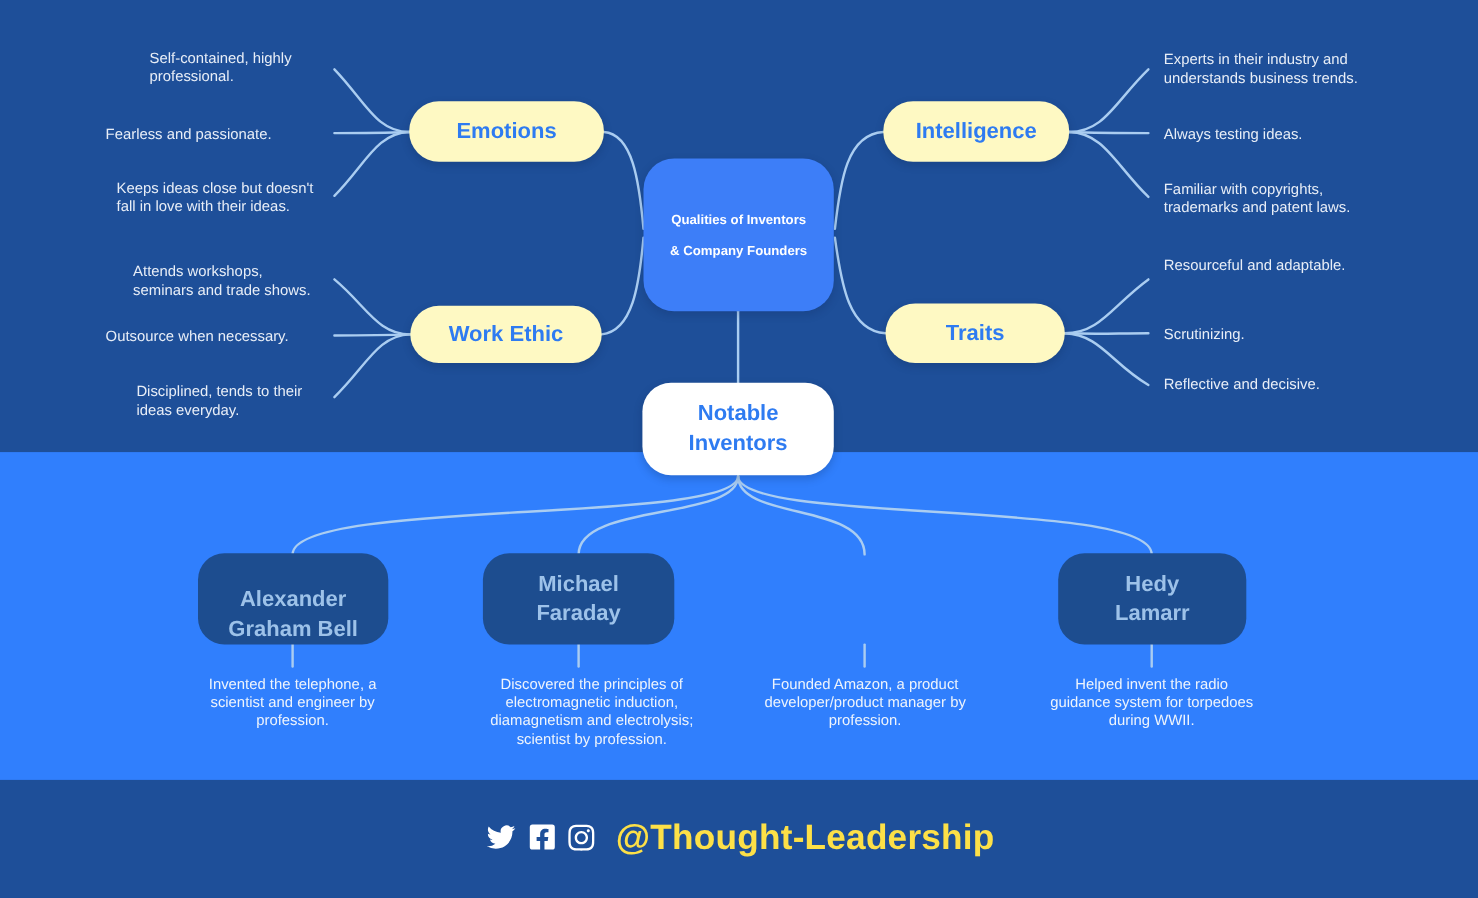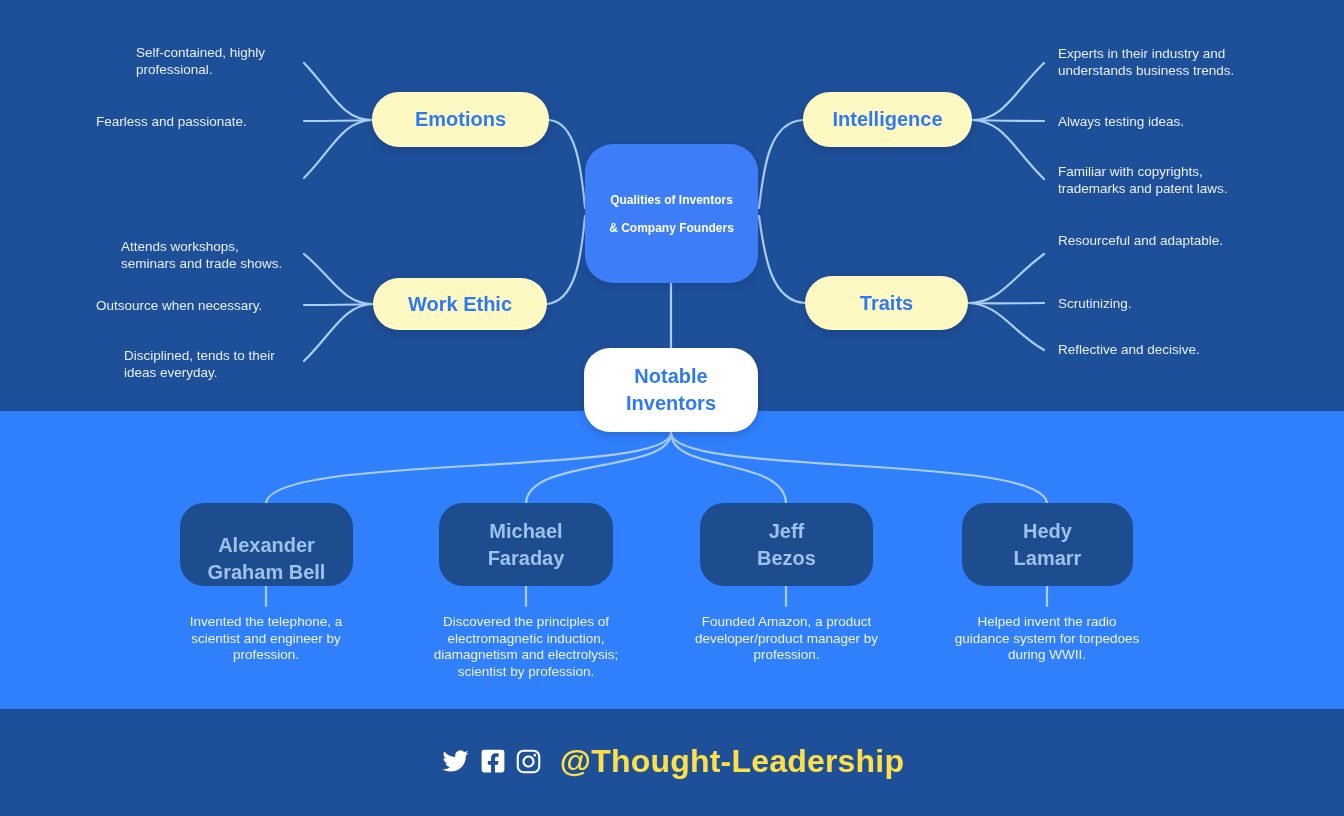--- a/index.html
+++ b/index.html
@@ -99,20 +99,21 @@
   </div>
   <div class="node cat-node" style="left:803px; top:92px; width:169px; height:55px;">
     <span>Intelligence</span>
   </div>
   <div class="node cat-node" style="left:805px; top:276px; width:163px; height:54px;">
     <span>Traits</span>
   </div>
 
   <div class="leaf left" style="right:1048px; top:45px; width:160px;">Self-contained, highly professional.</div>
   <div class="leaf left" style="right:1048px; top:114px; width:200px;">Fearless and passionate.</div>
+  <div class="leaf left" style="right:1048px; top:163px; width:190px;">Keeps ideas close but doesn't fall in love with their ideas.</div>
 
   <div class="leaf left" style="right:1048px; top:239px; width:175px;">Attends workshops, seminars and trade shows.</div>
   <div class="leaf left" style="right:1048px; top:298px; width:200px;">Outsource when necessary.</div>
   <div class="leaf left" style="right:1048px; top:348px; width:172px;">Disciplined, tends to their ideas everyday.</div>
 
   <div class="leaf right" style="left:1058px; top:46px; width:186px;">Experts in their industry and understands business trends.</div>
   <div class="leaf right" style="left:1058px; top:114px; width:200px;">Always testing ideas.</div>
   <div class="leaf right" style="left:1058px; top:164px; width:180px;">Familiar with copyrights, trademarks and patent laws.</div>
 
   <div class="leaf right" style="left:1058px; top:233px; width:220px;">Resourceful and adaptable.</div>
@@ -124,31 +125,27 @@
   </div>
 
   <div class="inv-box" style="left:180px; width:173px;justify-content:flex-end;">
     <span>Alexander</span>
     <span>Graham Bell</span>
   </div>
   <div class="inv-box" style="left:439px; width:174px;">
     <span>Michael</span>
     <span>Faraday</span>
   </div>
-  <div class="inv-box" style="left:700px; width:173px;">
-    <span>Jeff</span>
-    <span>Bezos</span>
-  </div>
   <div class="inv-box" style="left:962px; width:171px;">
     <span>Hedy</span>
     <span>Lamarr</span>
   </div>
 
   <div class="inv-desc" style="left:181px; width:170px;">Invented the telephone, a scientist and engineer by profession.</div>
-  <div class="inv-desc" style="left:431px; width:190px;">Discovered the principles of electromagnetic induction, diamagnetism and electrolysis; scientist by profession.</div>
+  <div class="inv-desc" style="left:443px; width:190px;">Discovered the principles of electromagnetic induction, diamagnetism and electrolysis; scientist by profession.</div>
   <div class="inv-desc" style="left:694px; width:185px;">Founded Amazon, a product developer/product manager by profession.</div>
   <div class="inv-desc" style="left:952px; width:190px;">Helped invent the radio guidance system for torpedoes during WWII.</div>
 
   <div class="footer-row">
     <svg width="31" height="26" viewBox="0 0 24 24">
       <path d="M23.953 4.57a10 10 0 01-2.825.775 4.958 4.958 0 002.163-2.723 9.99 9.99 0 01-3.127 1.195 4.92 4.92 0 00-8.384 4.482C7.69 8.095 4.067 6.13 1.64 3.162a4.822 4.822 0 00-.666 2.475c0 1.71.87 3.213 2.188 4.096a4.904 4.904 0 01-2.228-.616v.06a4.923 4.923 0 003.946 4.827 4.996 4.996 0 01-2.212.085 4.936 4.936 0 004.604 3.417 9.867 9.867 0 01-6.102 2.105c-.39 0-.779-.023-1.17-.067a13.995 13.995 0 007.557 2.209c9.053 0 13.998-7.496 13.998-13.985 0-.21 0-.42-.015-.63a9.935 9.935 0 002.46-2.548z"></path>
     </svg>
     <svg width="26" height="26" viewBox="0 0 448 512">
       <path d="M400 32H48A48 48 0 000 80v352a48 48 0 0048 48h137.25V327.69h-63V256h63v-54.64c0-62.15 37-96.48 93.67-96.48 27.14 0 55.52 4.84 55.52 4.84v61h-31.27c-30.81 0-40.42 19.12-40.42 38.73V256h68.78l-11 71.69h-57.78V480H400a48 48 0 0048-48V80a48 48 0 00-48-48z"></path>
     </svg>

